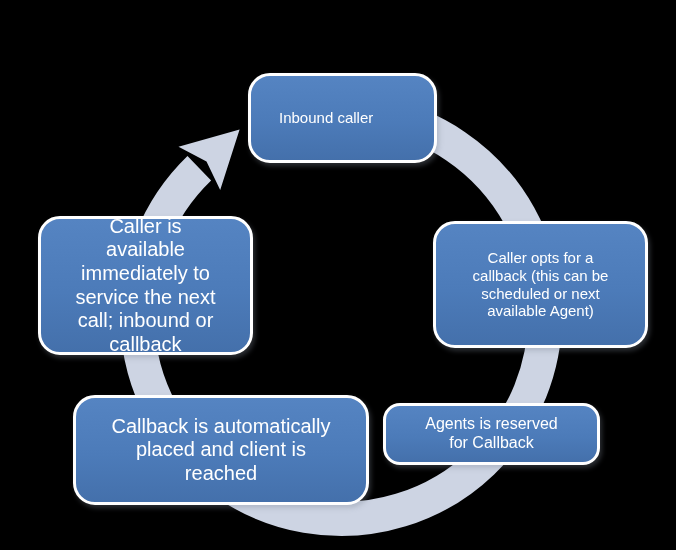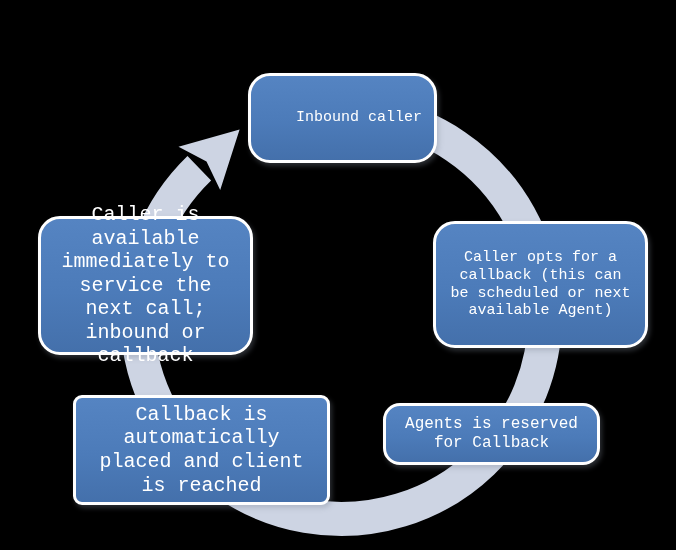--- a/index.html
+++ b/index.html
@@ -26,31 +26,30 @@
   .node {
     position: absolute;
     z-index: 2;
     box-sizing: border-box;
     border: 3px solid #ffffff;
     border-radius: 22px;
     background: linear-gradient(180deg, #5584c2 0%, #4c7bb9 55%, #4470ab 100%);
     color: #ffffff;
     display: flex;
     align-items: center;
-    justify-content: flex-end;
+    justify-content: flex-start;
     text-align: center;
-    padding: 6px 12px;
+    padding: 6px 28px;
     line-height: 1.18;
     box-shadow: 2px 3px 5px rgba(125, 135, 150, 0.35);
-    font-family: Liberation Mono, monospace;
   }
   .n-top          { left: 248px; top: 73px;  width: 189px; height: 90px;  font-size: 15px; }
   .n-right        { left: 433px; top: 221px; width: 215px; height: 127px; font-size: 15px; }
   .n-bottom-right { left: 383px; top: 403px; width: 217px; height: 62px;  font-size: 16px; border-radius: 17px; }
-  .n-bottom-left  { left: 73px;  top: 395px; width: 257px; height: 110px; font-size: 20px; border-radius: 9px; }
+  .n-bottom-left  { left: 73px;  top: 395px; width: 296px; height: 110px; font-size: 20px; }
   .n-left         { left: 38px;  top: 216px; width: 215px; height: 139px; font-size: 20px; }
 </style>
 </head>
 <body>
 
 <div class="stage">
 
   <svg class="ring-svg" width="676" height="550" viewBox="0 0 676 550">
 
     <path d="M 376.4 114.1 A 204 204 0 1 1 199.3 168.3" fill="none" stroke="#cdd4e3" stroke-width="34"></path>

